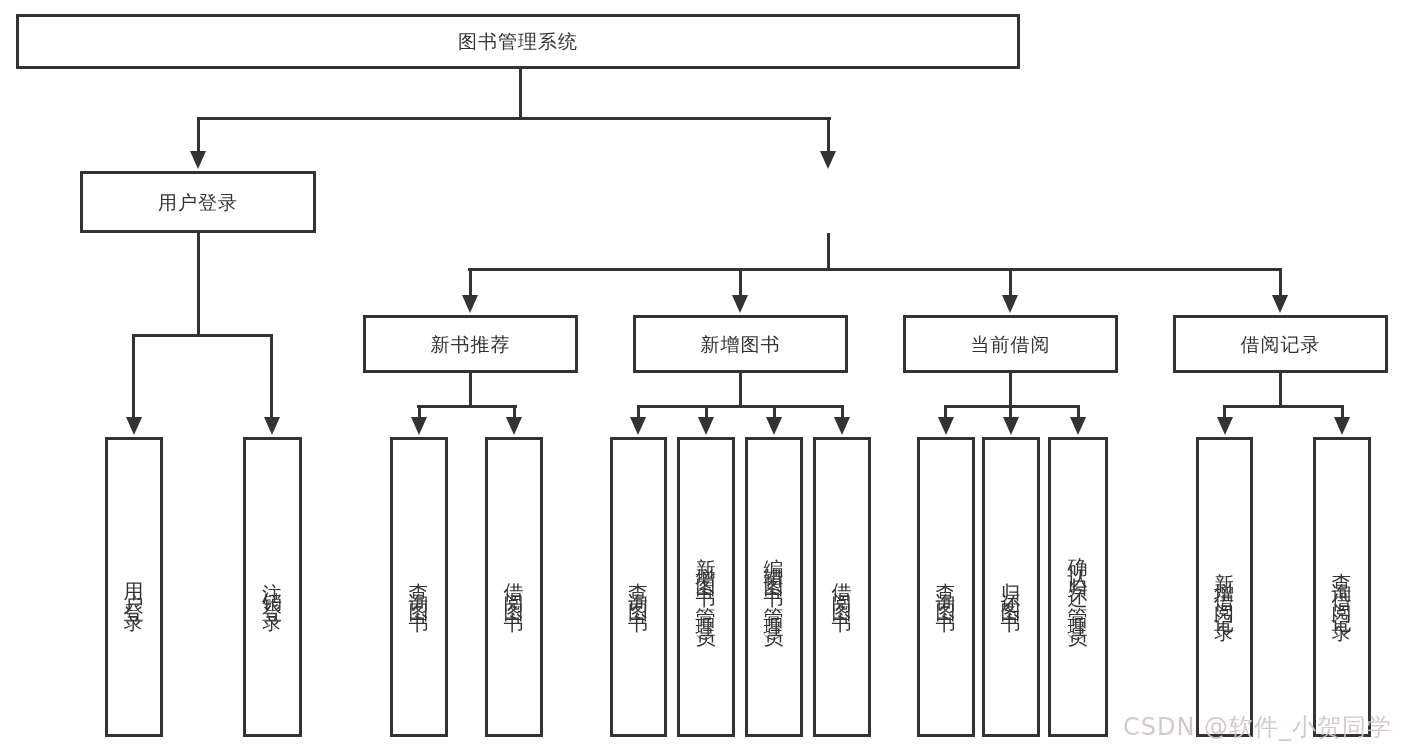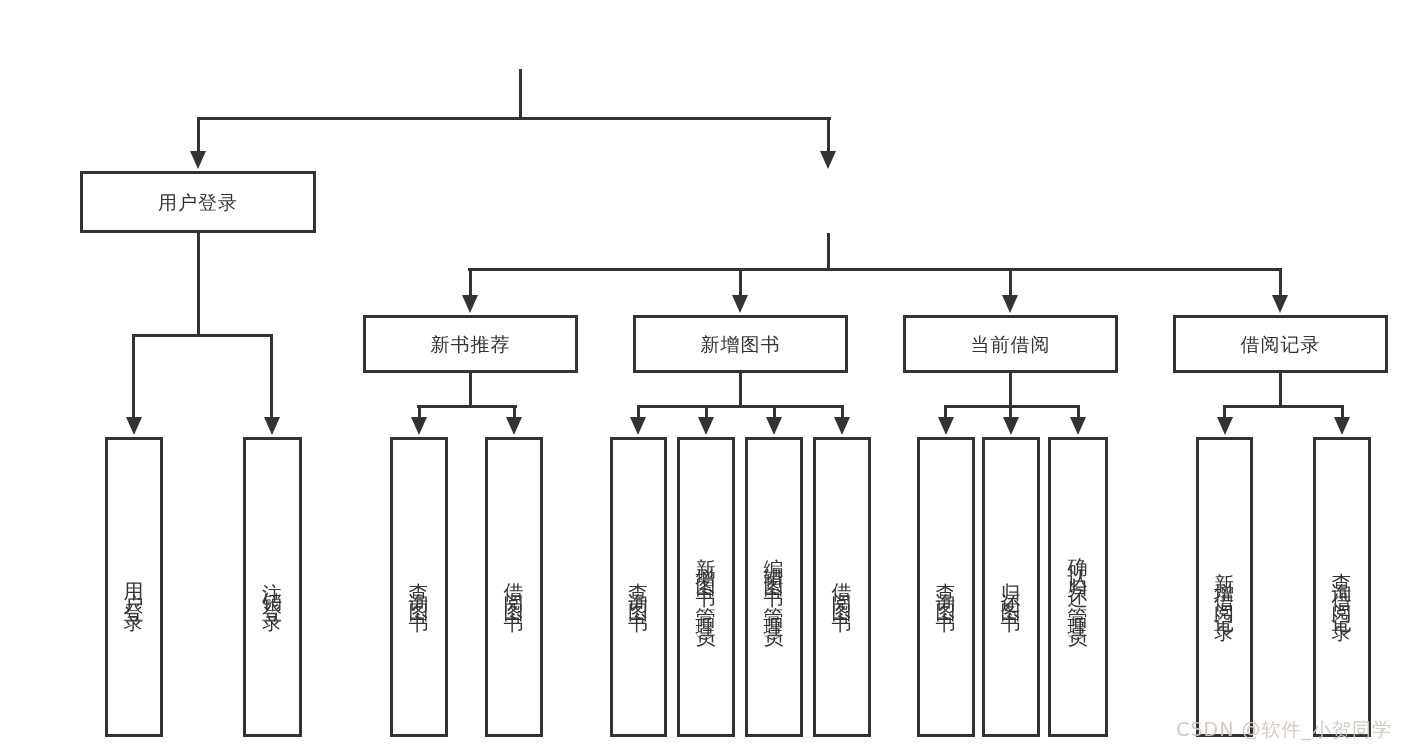--- a/index.html
+++ b/index.html
@@ -15,29 +15,32 @@
   .vbox{
     writing-mode:vertical-rl;font-size:20px;letter-spacing:10px;line-height:1;
   }
   .line{position:absolute;background:#333333;}
   .arrow{
     position:absolute;width:0;height:0;
     border-left:8px solid transparent;border-right:8px solid transparent;
     border-top:18px solid #333333;
   }
   .watermark{
-    position:absolute;right:13px;bottom:4px;font-size:19px;letter-spacing:1px;
+    position:absolute;right:13px;bottom:4px;font-size:24px;letter-spacing:1px;
     color:rgba(208,198,198,0.95);z-index:10;white-space:nowrap;
   }
 </style>
 </head>
 <body>
 
 <div id="stage">
 
+  <div class="box hbox" style="left:16px;top:14px;width:1004px;height:55px;">
+    <span>图书管理系统</span>
+  </div>
 
   <div class="line" style="left:519px;top:69px;width:3px;height:50px;"></div>
   <div class="line" style="left:197px;top:117px;width:634px;height:3px;"></div>
   <div class="line" style="left:197px;top:117px;width:3px;height:36px;"></div>
   <div class="arrow" style="left:190px;top:151px;"></div>
   <div class="line" style="left:827px;top:117px;width:3px;height:36px;"></div>
   <div class="arrow" style="left:820px;top:151px;"></div>
 
   <div class="box hbox" style="left:80px;top:171px;width:236px;height:62px;">
     <span>用户登录</span>

